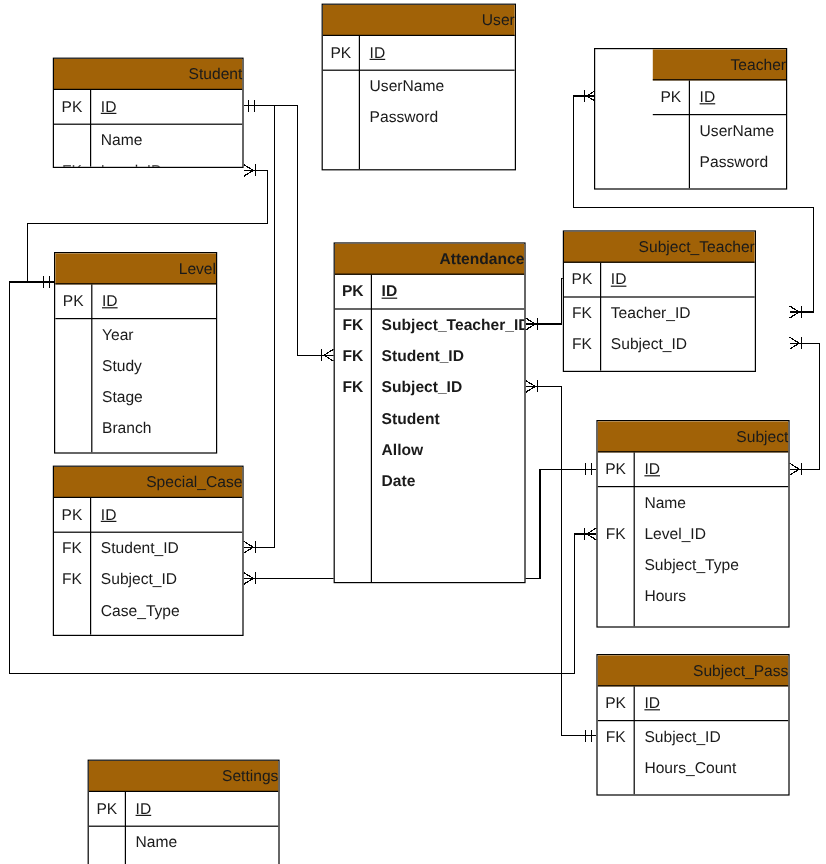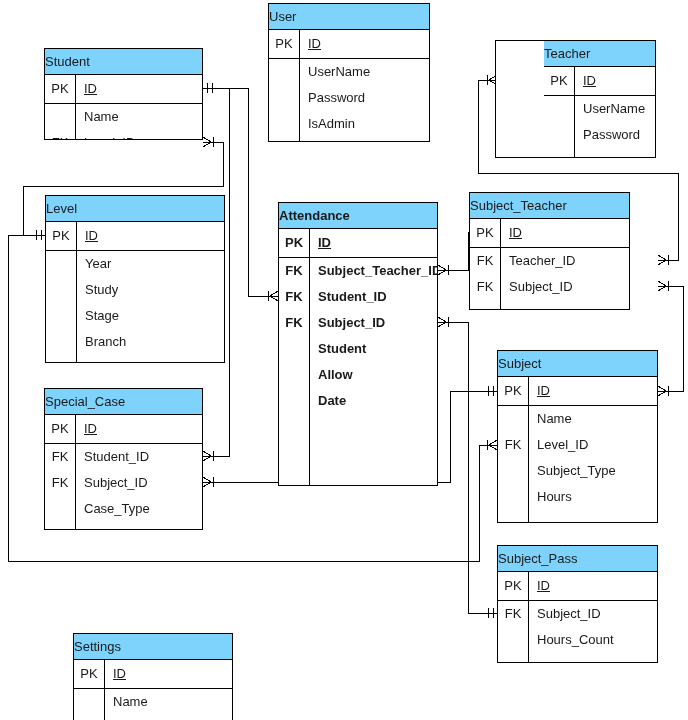--- a/index.html
+++ b/index.html
@@ -1,21 +1,21 @@
 <!DOCTYPE html>
 <html><head>
 <meta charset="utf-8">
 <style>
   html,body{margin:0;padding:0;background:#ffffff;}
   #canvas{position:relative;width:688px;height:720px;background:#ffffff;
           font-family:"Liberation Sans",sans-serif;overflow:hidden;}
   #wires{position:absolute;left:0;top:0;width:688px;height:720px;}
   #wires path{fill:none;stroke:#000000;stroke-width:1;shape-rendering:crispEdges;}
   .table{position:absolute;border:1px solid #000000;background:#ffffff;box-sizing:border-box;overflow:hidden;}
-  .tbl-title{height:25px;line-height:25px;text-align:left;background:#7dd3fc;
+  .tbl-title{height:25px;line-height:25px;text-align:right;background:#a16207;
              border-bottom:1px solid #000000;font-size:13px;color:#1a1a1a;}
   .tbl-body{position:relative;height:calc(100% - 26px);}
   .vdiv{position:absolute;left:30px;top:0;bottom:0;width:0;border-left:1px solid #000000;}
   .row{display:flex;height:26px;line-height:26px;font-size:13px;color:#1a1a1a;}
   .row.pk{height:28px;line-height:28px;border-bottom:1px solid #000000;}
   .key{width:30px;flex:0 0 30px;text-align:center;}
   .nm{padding-left:9px;white-space:nowrap;}
   .u{text-decoration:underline;}
 </style>
 </head>
@@ -58,24 +58,20 @@
           <div class="nm u">ID</div>
         </div>
         <div class="row">
           <div class="key"></div>
           <div class="nm">UserName</div>
         </div>
         <div class="row">
           <div class="key"></div>
           <div class="nm">Password</div>
         </div>
-        <div class="row">
-          <div class="key"></div>
-          <div class="nm">IsAdmin</div>
-        </div>
       </div>
     </div>
     <div class="table" style="left: 44px; top: 48px; width: 159px; height: 92px;">
       <div class="tbl-title">Student</div>
       <div class="tbl-body">
         <div class="vdiv"></div>
         <div class="row pk">
           <div class="key">PK</div>
           <div class="nm u">ID</div>
         </div>
@@ -100,21 +96,21 @@
         <div class="row">
           <div class="key"></div>
           <div class="nm">UserName</div>
         </div>
         <div class="row">
           <div class="key"></div>
           <div class="nm">Password</div>
         </div>
       </div>
     </div>
-    <div class="table" style="left: 45px; top: 195px; width: 180px; height: 168px;">
+    <div class="table" style="left: 45px; top: 210px; width: 136px; height: 168px;">
       <div class="tbl-title">Level</div>
       <div class="tbl-body">
         <div class="vdiv"></div>
         <div class="row pk">
           <div class="key">PK</div>
           <div class="nm u">ID</div>
         </div>
         <div class="row">
           <div class="key"></div>
           <div class="nm">Year</div>

